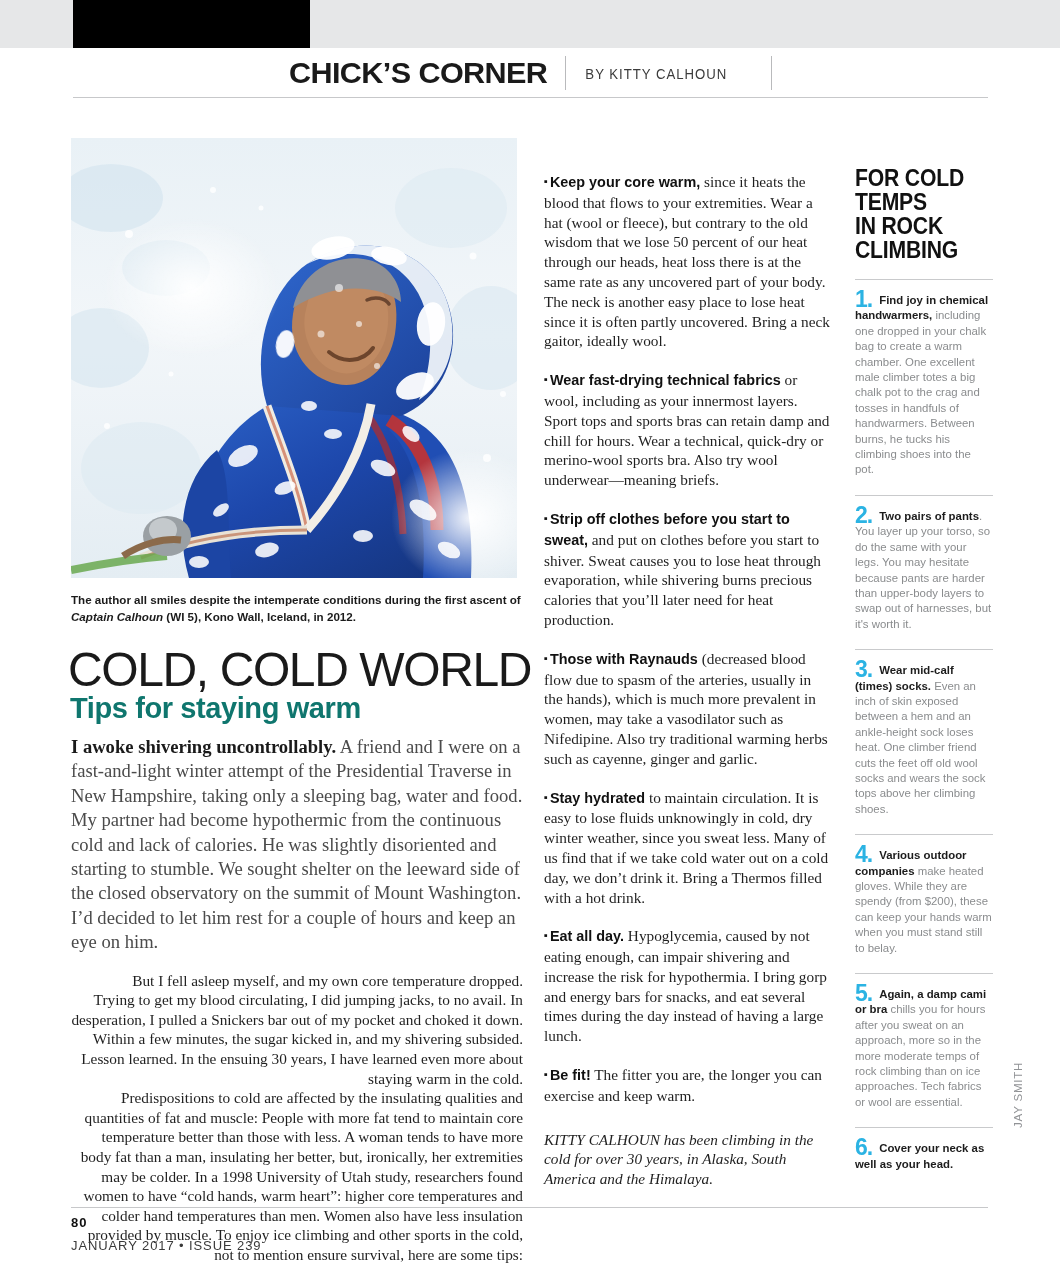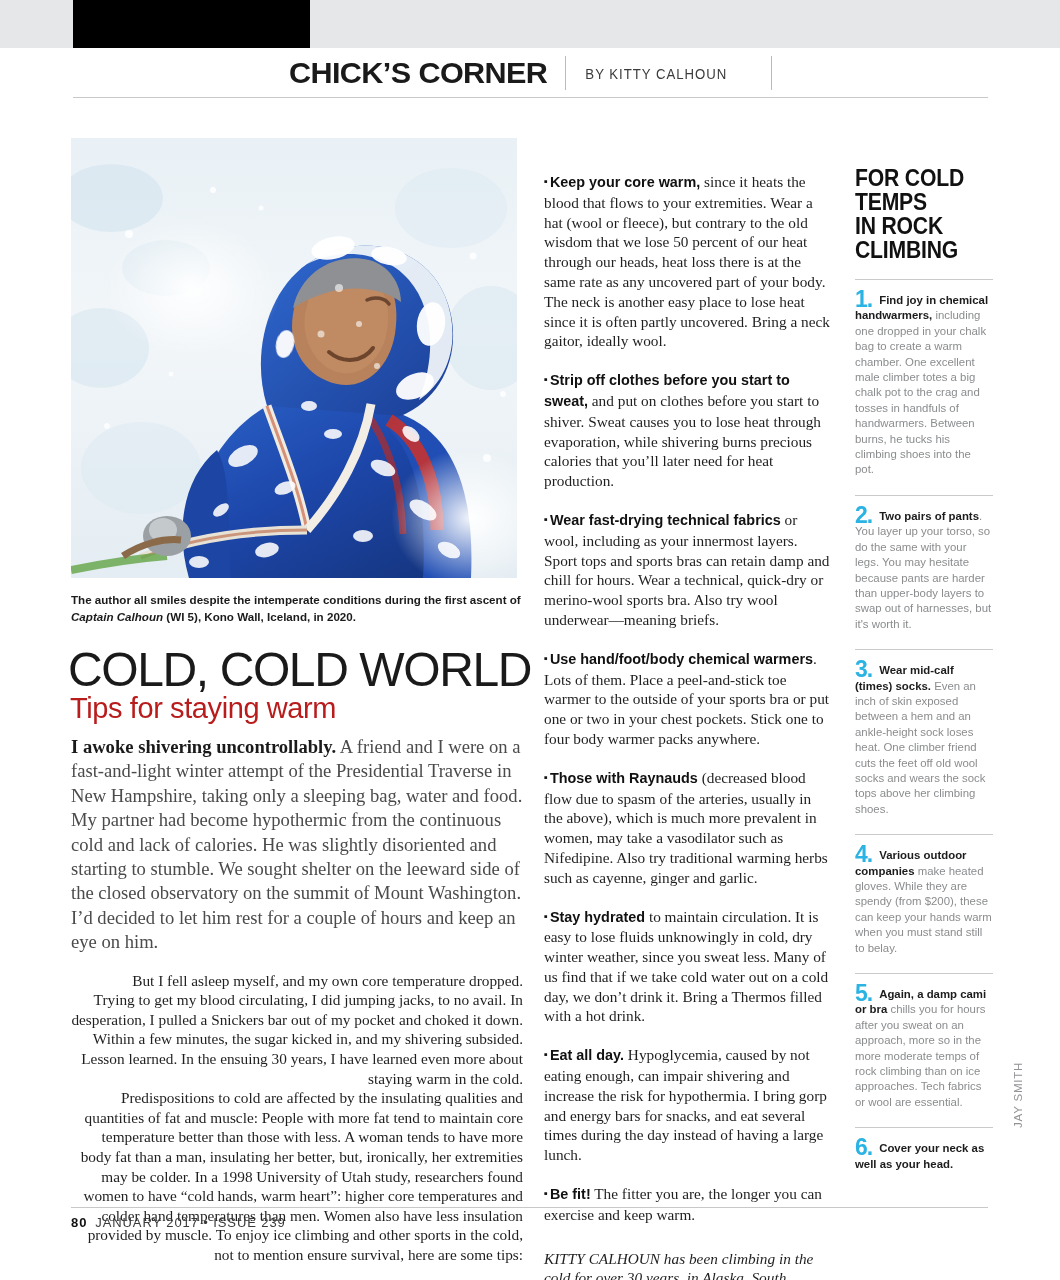--- a/index.html
+++ b/index.html
@@ -60,22 +60,22 @@
   .caption .ital { font-style: italic; }
 
   
   .headline {
     position: absolute; top: 645px; left: 68px; width: 470px;
     font-weight: normal; font-size: 48px; line-height: 50px;
     letter-spacing: -1.4px; color: #1a1a1a;
   }
   .subhead {
     position: absolute; top: 691px; left: 70px; width: 470px;
-    font-weight: normal; font-size: 29px; line-height: 34px;
-    letter-spacing: -0.4px; color: #b91c1c;
+    font-weight: bold; font-size: 29px; line-height: 34px;
+    letter-spacing: -0.4px; color: #0f766e;
   }
 
   
   .leftcol {
     position: absolute; top: 735px; left: 71px; width: 452px;
   }
   .lede {
     font-family: "Liberation Serif", serif;
     font-size: 18.6px; line-height: 24.4px; color: #4b4b4b;
     margin: 0 0 16px 0; text-align: left;
@@ -143,21 +143,21 @@
 
   
   .hrule-bot {
     position: absolute; top: 1207px; left: 71px; width: 917px;
     height: 1px; background: #c7c8ca;
   }
   .footer {
     position: absolute; top: 1215px; left: 71px;
     font-family: "Liberation Sans", sans-serif;
     font-size: 13px; letter-spacing: 0.9px; color: #3a3a3a;
-    display: flex; align-items: baseline; gap: 8px;
+    display: flex; align-items: baseline; gap: 8px; flex-direction: column;
   }
   .footer .pg { font-weight: bold; color: #111; }
 </style>
 </head>
 <body>
 
 <div class="topband"></div>
 <div class="topblack"></div>
 
 <div class="masthead">
@@ -277,49 +277,46 @@
         <circle cx="432" cy="256" r="3"></circle>
     </g>
 
     <ellipse cx="120" cy="150" rx="90" ry="70" fill="url(#snowblob)"></ellipse>
     <ellipse cx="400" cy="380" rx="80" ry="70" fill="url(#snowblob)"></ellipse>
   </svg>
 </div>
 
 <div class="caption">
   <span>The author all smiles despite the intemperate conditions during the first ascent of</span>
-  <span class="ital">Captain Calhoun</span><span> (WI 5), Kono Wall, Iceland, in 2020.</span>
+  <span class="ital">Captain Calhoun</span><span> (WI 5), Kono Wall, Iceland, in 2012.</span>
 </div>
 
 <div class="headline">COLD, COLD WORLD</div>
 <div class="subhead">Tips for staying warm</div>
 
 <div class="leftcol">
   <p class="lede">
     <b>I awoke shivering uncontrollably.</b><span> A friend and I were on a fast-and-light winter attempt of the Presidential Traverse in New Hampshire, taking only a sleeping bag, water and food. My partner had become hypothermic from the continuous cold and lack of calories. He was slightly disoriented and starting to stumble. We sought shelter on the leeward side of the closed observatory on the summit of Mount Washington. I’d decided to let him rest for a couple of hours and keep an eye on him.</span>
   </p>
   <p class="bodytext">But I fell asleep myself, and my own core temperature dropped. Trying to get my blood circulating, I did jumping jacks, to no avail. In desperation, I pulled a Snickers bar out of my pocket and choked it down. Within a few minutes, the sugar kicked in, and my shivering subsided. Lesson learned. In the ensuing 30 years, I have learned even more about staying warm in the cold.</p>
   <p class="bodytext">Predispositions to cold are affected by the insulating qualities and quantities of fat and muscle: People with more fat tend to maintain core temperature better than those with less. A woman tends to have more body fat than a man, insulating her better, but, ironically, her extremities may be colder. In a 1998 University of Utah study, researchers found women to have “cold hands, warm heart”: higher core temperatures and colder hand temperatures than men. Women also have less insulation provided by muscle. To enjoy ice climbing and other sports in the cold, not to mention ensure survival, here are some tips:</p>
 </div>
 
 <div class="midcol">
   <p class="tip">
     <span class="bullet">▪</span><span class="lead">Keep your core warm,</span><span> since it heats the blood that flows to your extremities. Wear a hat (wool or fleece), but contrary to the old wisdom that we lose 50 percent of our heat through our heads, heat loss there is at the same rate as any uncovered part of your body. The neck is another easy place to lose heat since it is often partly uncovered. Bring a neck gaitor, ideally wool.</span>
   </p>
   <p class="tip">
+    <span class="bullet">▪</span><span class="lead">Wear fast-drying technical fabrics</span><span> or wool, including as your innermost layers. Sport tops and sports bras can retain damp and chill for hours. Wear a technical, quick-dry or merino-wool sports bra. Also try wool underwear—meaning briefs.</span>
+  </p>
+  <p class="tip">
     <span class="bullet">▪</span><span class="lead">Strip off clothes before you start to sweat,</span><span> and put on clothes before you start to shiver. Sweat causes you to lose heat through evaporation, while shivering burns precious calories that you’ll later need for heat production.</span>
   </p>
   <p class="tip">
-    <span class="bullet">▪</span><span class="lead">Wear fast-drying technical fabrics</span><span> or wool, including as your innermost layers. Sport tops and sports bras can retain damp and chill for hours. Wear a technical, quick-dry or merino-wool sports bra. Also try wool underwear—meaning briefs.</span>
-  </p>
-  <p class="tip">
-    <span class="bullet">▪</span><span class="lead">Use hand/foot/body chemical warmers</span><span>. Lots of them. Place a peel-and-stick toe warmer to the outside of your sports bra or put one or two in your chest pockets. Stick one to four body warmer packs anywhere.</span>
-  </p>
-  <p class="tip">
-    <span class="bullet">▪</span><span class="lead">Those with Raynauds</span><span> (decreased blood flow due to spasm of the arteries, usually in the above), which is much more prevalent in women, may take a vasodilator such as Nifedipine. Also try traditional warming herbs such as cayenne, ginger and garlic.</span>
+    <span class="bullet">▪</span><span class="lead">Those with Raynauds</span><span> (decreased blood flow due to spasm of the arteries, usually in the hands), which is much more prevalent in women, may take a vasodilator such as Nifedipine. Also try traditional warming herbs such as cayenne, ginger and garlic.</span>
   </p>
   <p class="tip">
     <span class="bullet">▪</span><span class="lead">Stay hydrated</span><span> to maintain circulation. It is easy to lose fluids unknowingly in cold, dry winter weather, since you sweat less. Many of us find that if we take cold water out on a cold day, we don’t drink it. Bring a Thermos filled with a hot drink.</span>
   </p>
   <p class="tip">
     <span class="bullet">▪</span><span class="lead">Eat all day.</span><span> Hypoglycemia, caused by not eating enough, can impair shivering and increase the risk for hypothermia. I bring gorp and energy bars for snacks, and eat several times during the day instead of having a large lunch.</span>
   </p>
   <p class="tip">
     <span class="bullet">▪</span><span class="lead">Be fit!</span><span> The fitter you are, the longer you can exercise and keep warm.</span>
   </p>

